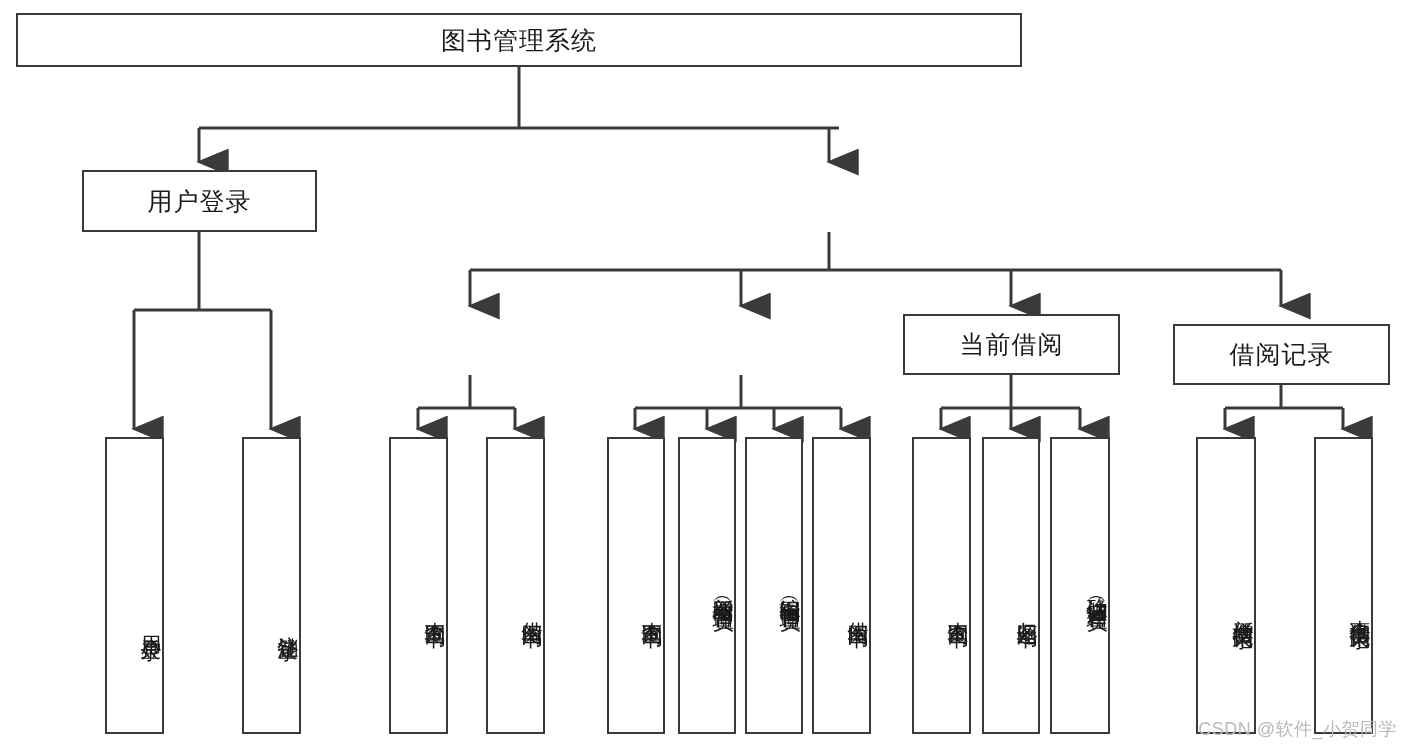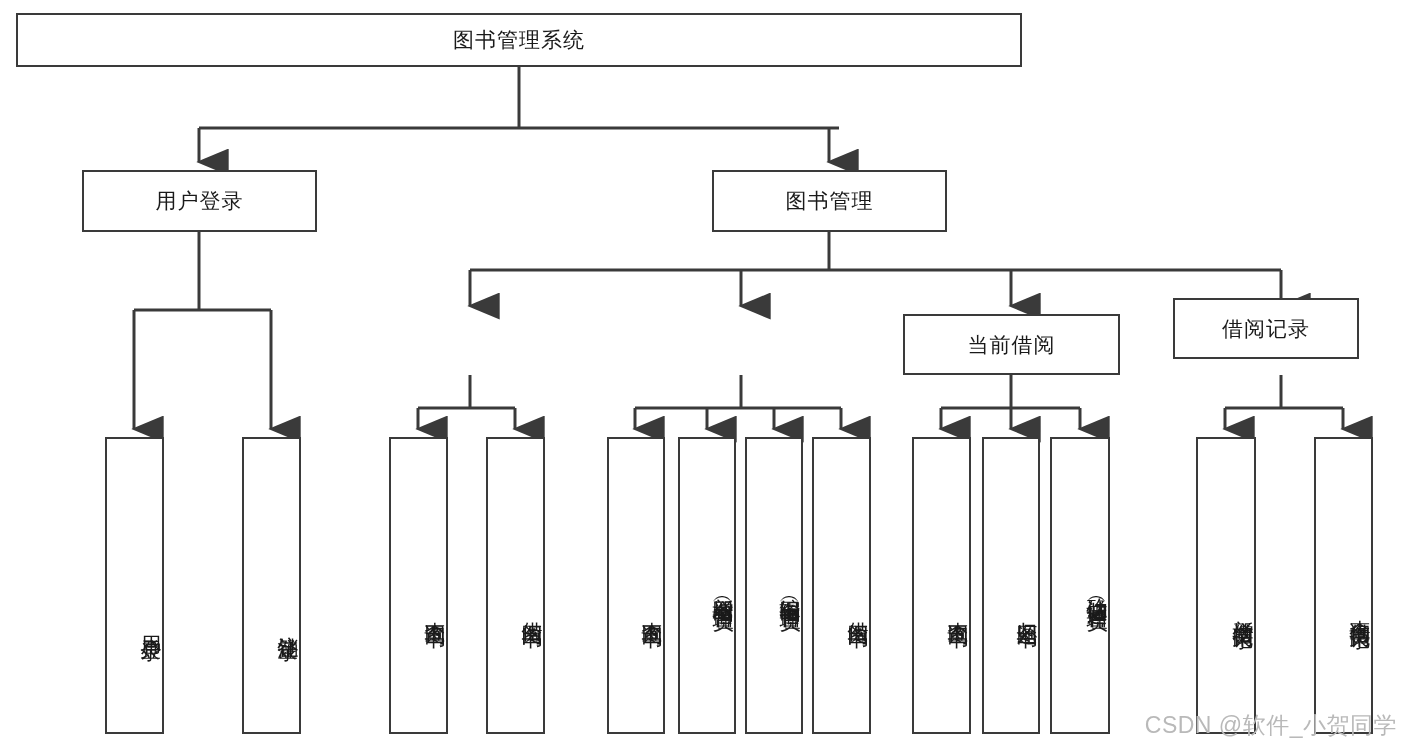--- a/index.html
+++ b/index.html
@@ -29,21 +29,21 @@
     box-sizing: border-box;
     background: #ffffff;
     border: 2px solid #3a3a3a;
     display: flex;
     align-items: center;
     justify-content: center;
     color: #1a1a1a;
     z-index: 2;
   }
   .node-h {
-    font-size: 21px;
+    font-size: 25px;
     letter-spacing: 1px;
     white-space: nowrap;
     text-align: right;
   }
   .node-v {
     writing-mode: vertical-rl;
     text-orientation: upright;
     font-size: 21px;
     letter-spacing: 2px;
     line-height: 1;
@@ -51,21 +51,21 @@
     justify-content: center;
     padding-top: 16px;
   }
   .node-v.pad-top-small { padding-top: 8px; }
   .node-v.pad-top-mid { padding-top: 46px; }
   .node-v.pad-top-big { padding-top: 74px; }
   #watermark {
     position: absolute;
     right: 8px;
     bottom: 6px;
-    font-size: 23px;
+    font-size: 18px;
     color: #b9b9b9;
     white-space: nowrap;
     z-index: 3;
     letter-spacing: 0.5px;
   }
 </style>
 </head>
 <body>
 
 <div id="diagram-root">
@@ -121,28 +121,25 @@
     </g>
   </svg>
 
   <div class="node node-h" style="left:16px; top:13px; width:1006px; height:54px;">
     <span>图书管理系统</span>
   </div>
 
   <div class="node node-h" style="left:82px; top:170px; width:235px; height:62px;">
     <span>用户登录</span>
   </div>
-  <div class="node node-h" style="left:712px; top:170px; width:235px; height:62px;">
-    <span>图书管理</span>
-  </div>
 
   <div class="node node-h" style="left:903px; top:314px; width:217px; height:61px;">
     <span>当前借阅</span>
   </div>
-  <div class="node node-h" style="left:1173px; top:298px; width:186px; height:61px;">
+  <div class="node node-h" style="left:1173px; top:324px; width:217px; height:61px;">
     <span>借阅记录</span>
   </div>
 
   <div class="node node-v pad-top-big" style="left:105px; top:437px; width:59px; height:297px;">
     <span>用户登录</span>
   </div>
   <div class="node node-v pad-top-big" style="left:242px; top:437px; width:59px; height:297px;">
     <span>注销登录</span>
   </div>
 

